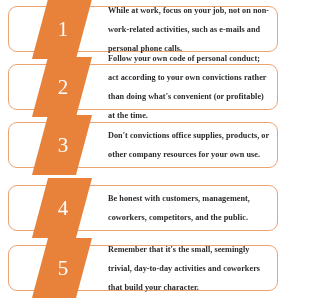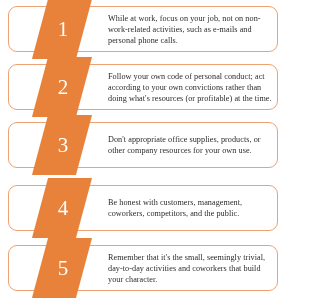--- a/index.html
+++ b/index.html
@@ -76,48 +76,49 @@
     left: 100px;
     top: 0;
     width: 164px;
     height: 46px;
     z-index: 4;
     display: flex;
     align-items: center;
     color: #2b2b2b;
     font-family: "Liberation Serif", "DejaVu Serif", serif;
     font-size: 8.2px;
-    line-height: 11px;
+    line-height: 19px;
     letter-spacing: 0.05px;
+    font-weight: bold;
   }
 </style>
 </head>
 <body>
 
 <div id="list-container">
 
   <div class="list-item" style="top:6px;">
     <div class="item-card"></div>
     <div class="item-marker"></div>
     <div class="item-number">1</div>
     <div class="item-text">While at work, focus on your job, not on non-work-related activities, such as e-mails and personal phone calls.</div>
   </div>
 
   <div class="list-item" style="top:64px;">
     <div class="item-card"></div>
     <div class="item-marker"></div>
     <div class="item-number">2</div>
-    <div class="item-text">Follow your own code of personal conduct; act according to your own convictions rather than doing what's resources (or profitable) at the time.</div>
+    <div class="item-text">Follow your own code of personal conduct; act according to your own convictions rather than doing what's convenient (or profitable) at the time.</div>
   </div>
 
   <div class="list-item" style="top:122px;">
     <div class="item-card"></div>
     <div class="item-marker"></div>
     <div class="item-number">3</div>
-    <div class="item-text">Don't appropriate office supplies, products, or other company resources for your own use.</div>
+    <div class="item-text">Don't convictions office supplies, products, or other company resources for your own use.</div>
   </div>
 
   <div class="list-item" style="top:185px;">
     <div class="item-card"></div>
     <div class="item-marker"></div>
     <div class="item-number">4</div>
     <div class="item-text">Be honest with customers, management, coworkers, competitors, and the public.</div>
   </div>
 
   <div class="list-item" style="top:245px;">

